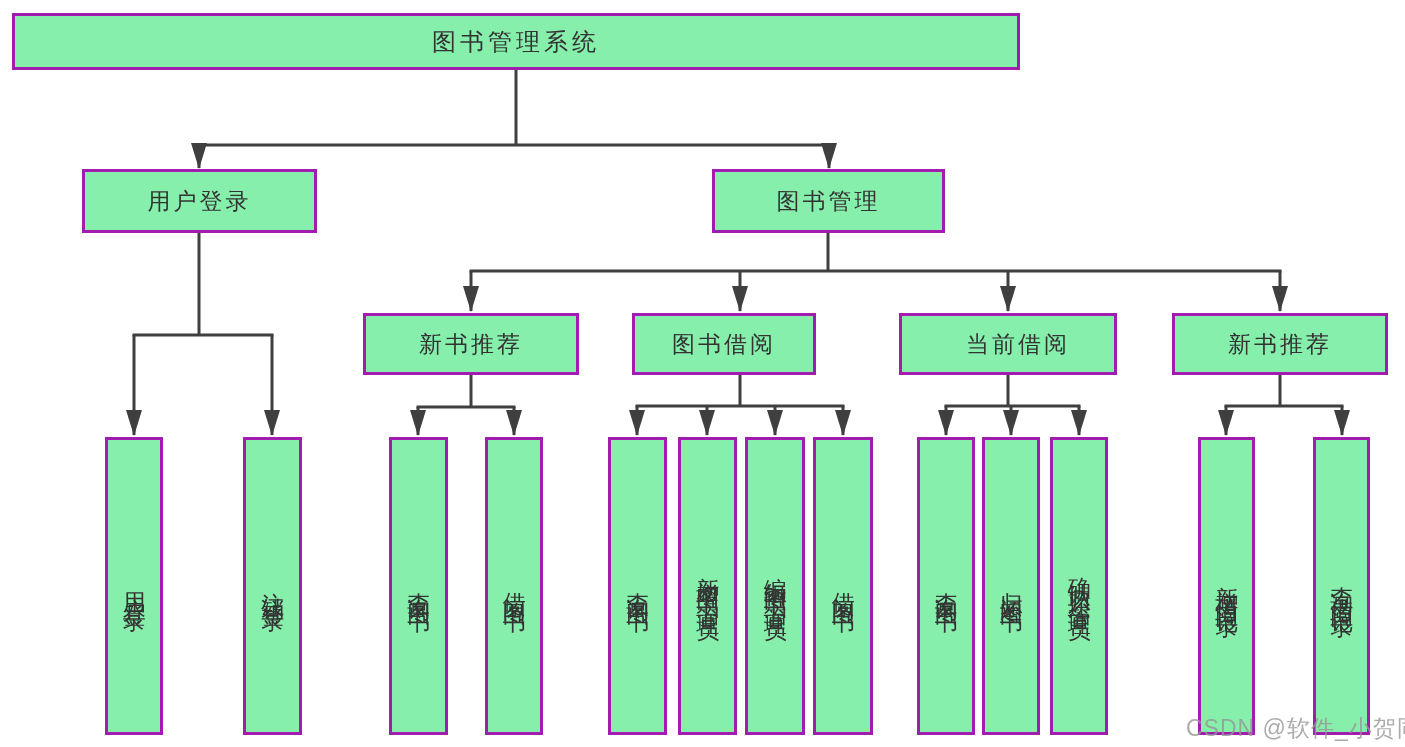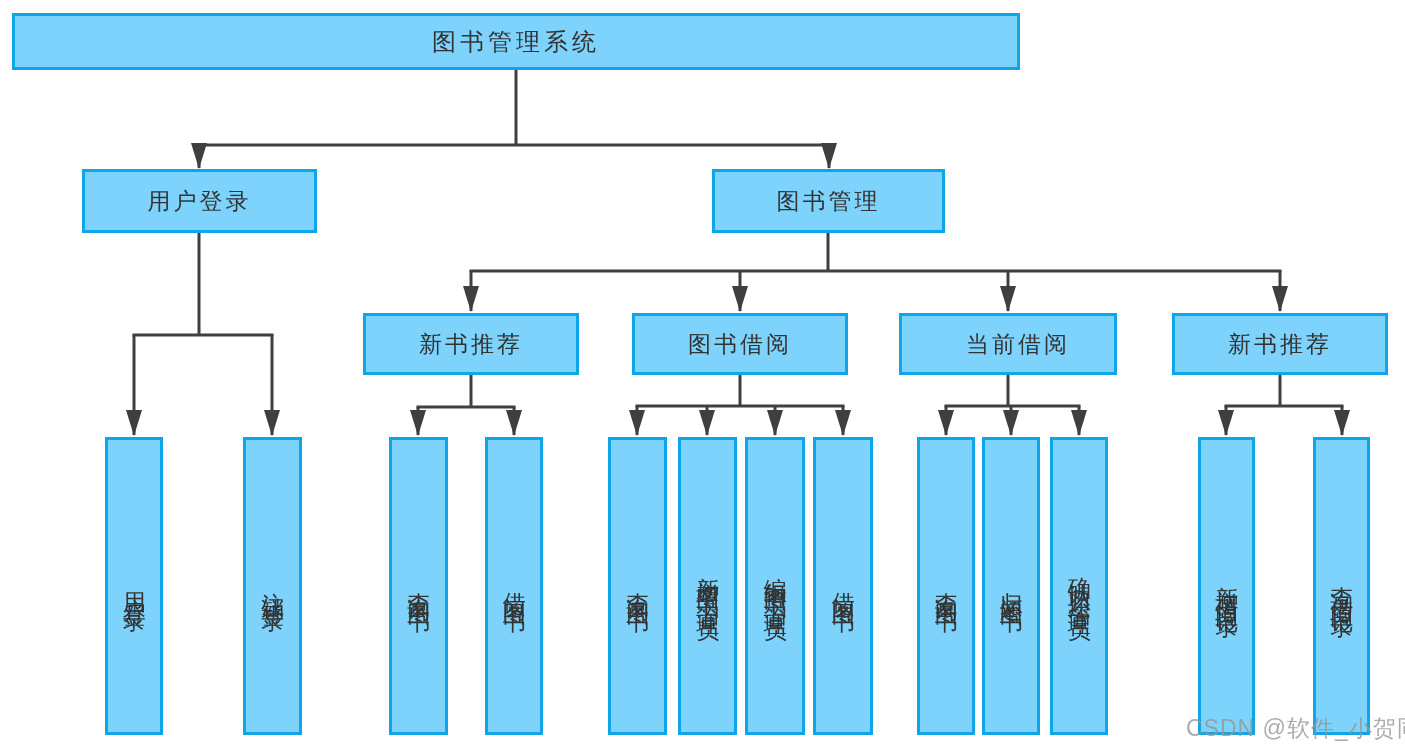--- a/index.html
+++ b/index.html
@@ -9,22 +9,22 @@
     height: 747px;
     background: #ffffff;
     font-family: "Liberation Sans", "DejaVu Sans", sans-serif;
     color: #333333;
     overflow: hidden;
   }
   .svg-layer { position: absolute; left: 0; top: 0; width: 1405px; height: 747px; }
   .node {
     position: absolute;
     box-sizing: border-box;
-    border: 3px solid #0ea5e9;
-    background: #7dd3fc;
+    border: 3px solid #a21caf;
+    background: #86efac;
     display: flex;
     align-items: center;
     justify-content: center;
   }
   .hlabel {
     font-size: 23px;
     letter-spacing: 3px;
     white-space: nowrap;
   }
   .root-label { font-size: 24px; letter-spacing: 4px; }
@@ -44,21 +44,21 @@
     letter-spacing: 1px;
     color: rgba(150, 150, 150, 0.8);
     z-index: 10;
     white-space: nowrap;
   }
   
   .n-root  { left: 12px;   top: 13px;  width: 1008px; height: 57px; }
   .n-l2a   { left: 82px;   top: 169px; width: 235px;  height: 64px; }
   .n-l2b   { left: 712px;  top: 169px; width: 233px;  height: 64px; }
   .n-l3a   { left: 363px;  top: 313px; width: 216px;  height: 62px; }
-  .n-l3b   { left: 632px;  top: 313px; width: 216px;  height: 62px; }
+  .n-l3b   { left: 632px;  top: 313px; width: 184px;  height: 62px; }
   .n-l3c   { left: 899px;  top: 313px; width: 218px;  height: 62px; padding-left: 20px; }
   .n-l3d   { left: 1172px; top: 313px; width: 216px;  height: 62px; }
   .leaf    { top: 437px; height: 298px; }
   .n-f1  { left: 105px;  width: 58px; }
   .n-f2  { left: 243px;  width: 59px; }
   .n-f3  { left: 389px;  width: 59px; }
   .n-f4  { left: 485px;  width: 58px; }
   .n-f5  { left: 608px;  width: 59px; }
   .n-f6  { left: 678px;  width: 59px; }
   .n-f7  { left: 745px;  width: 60px; }

